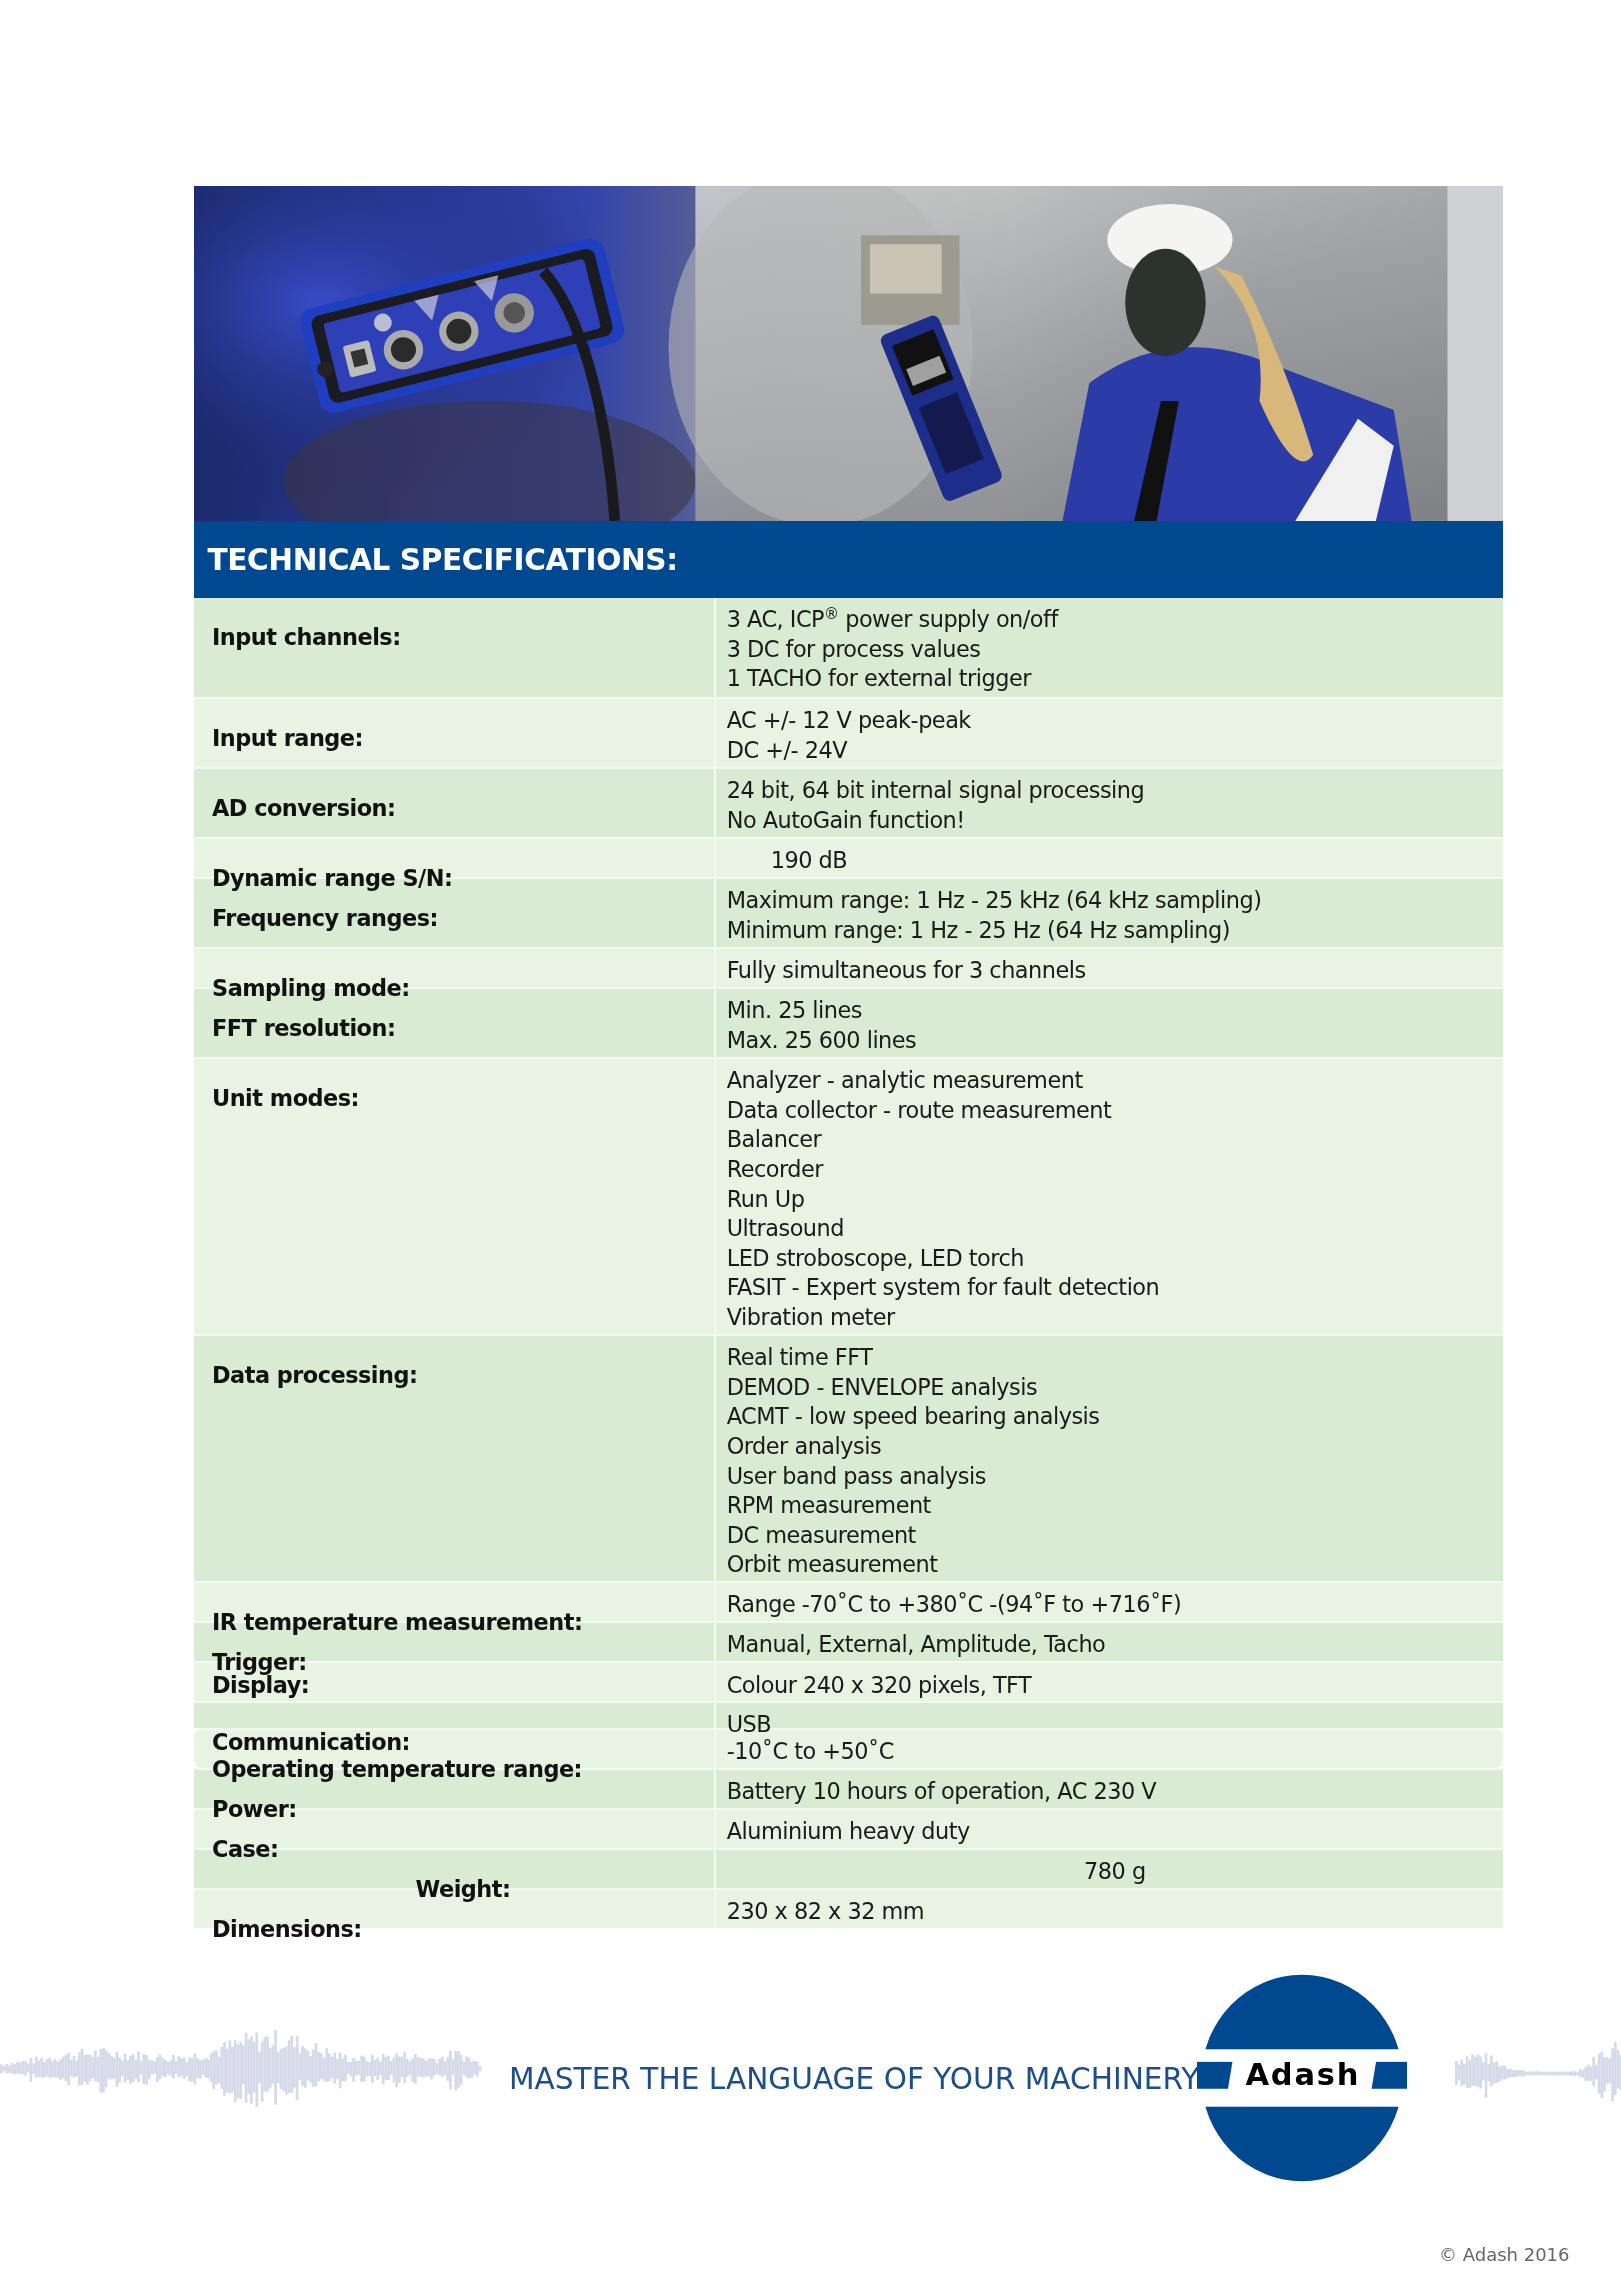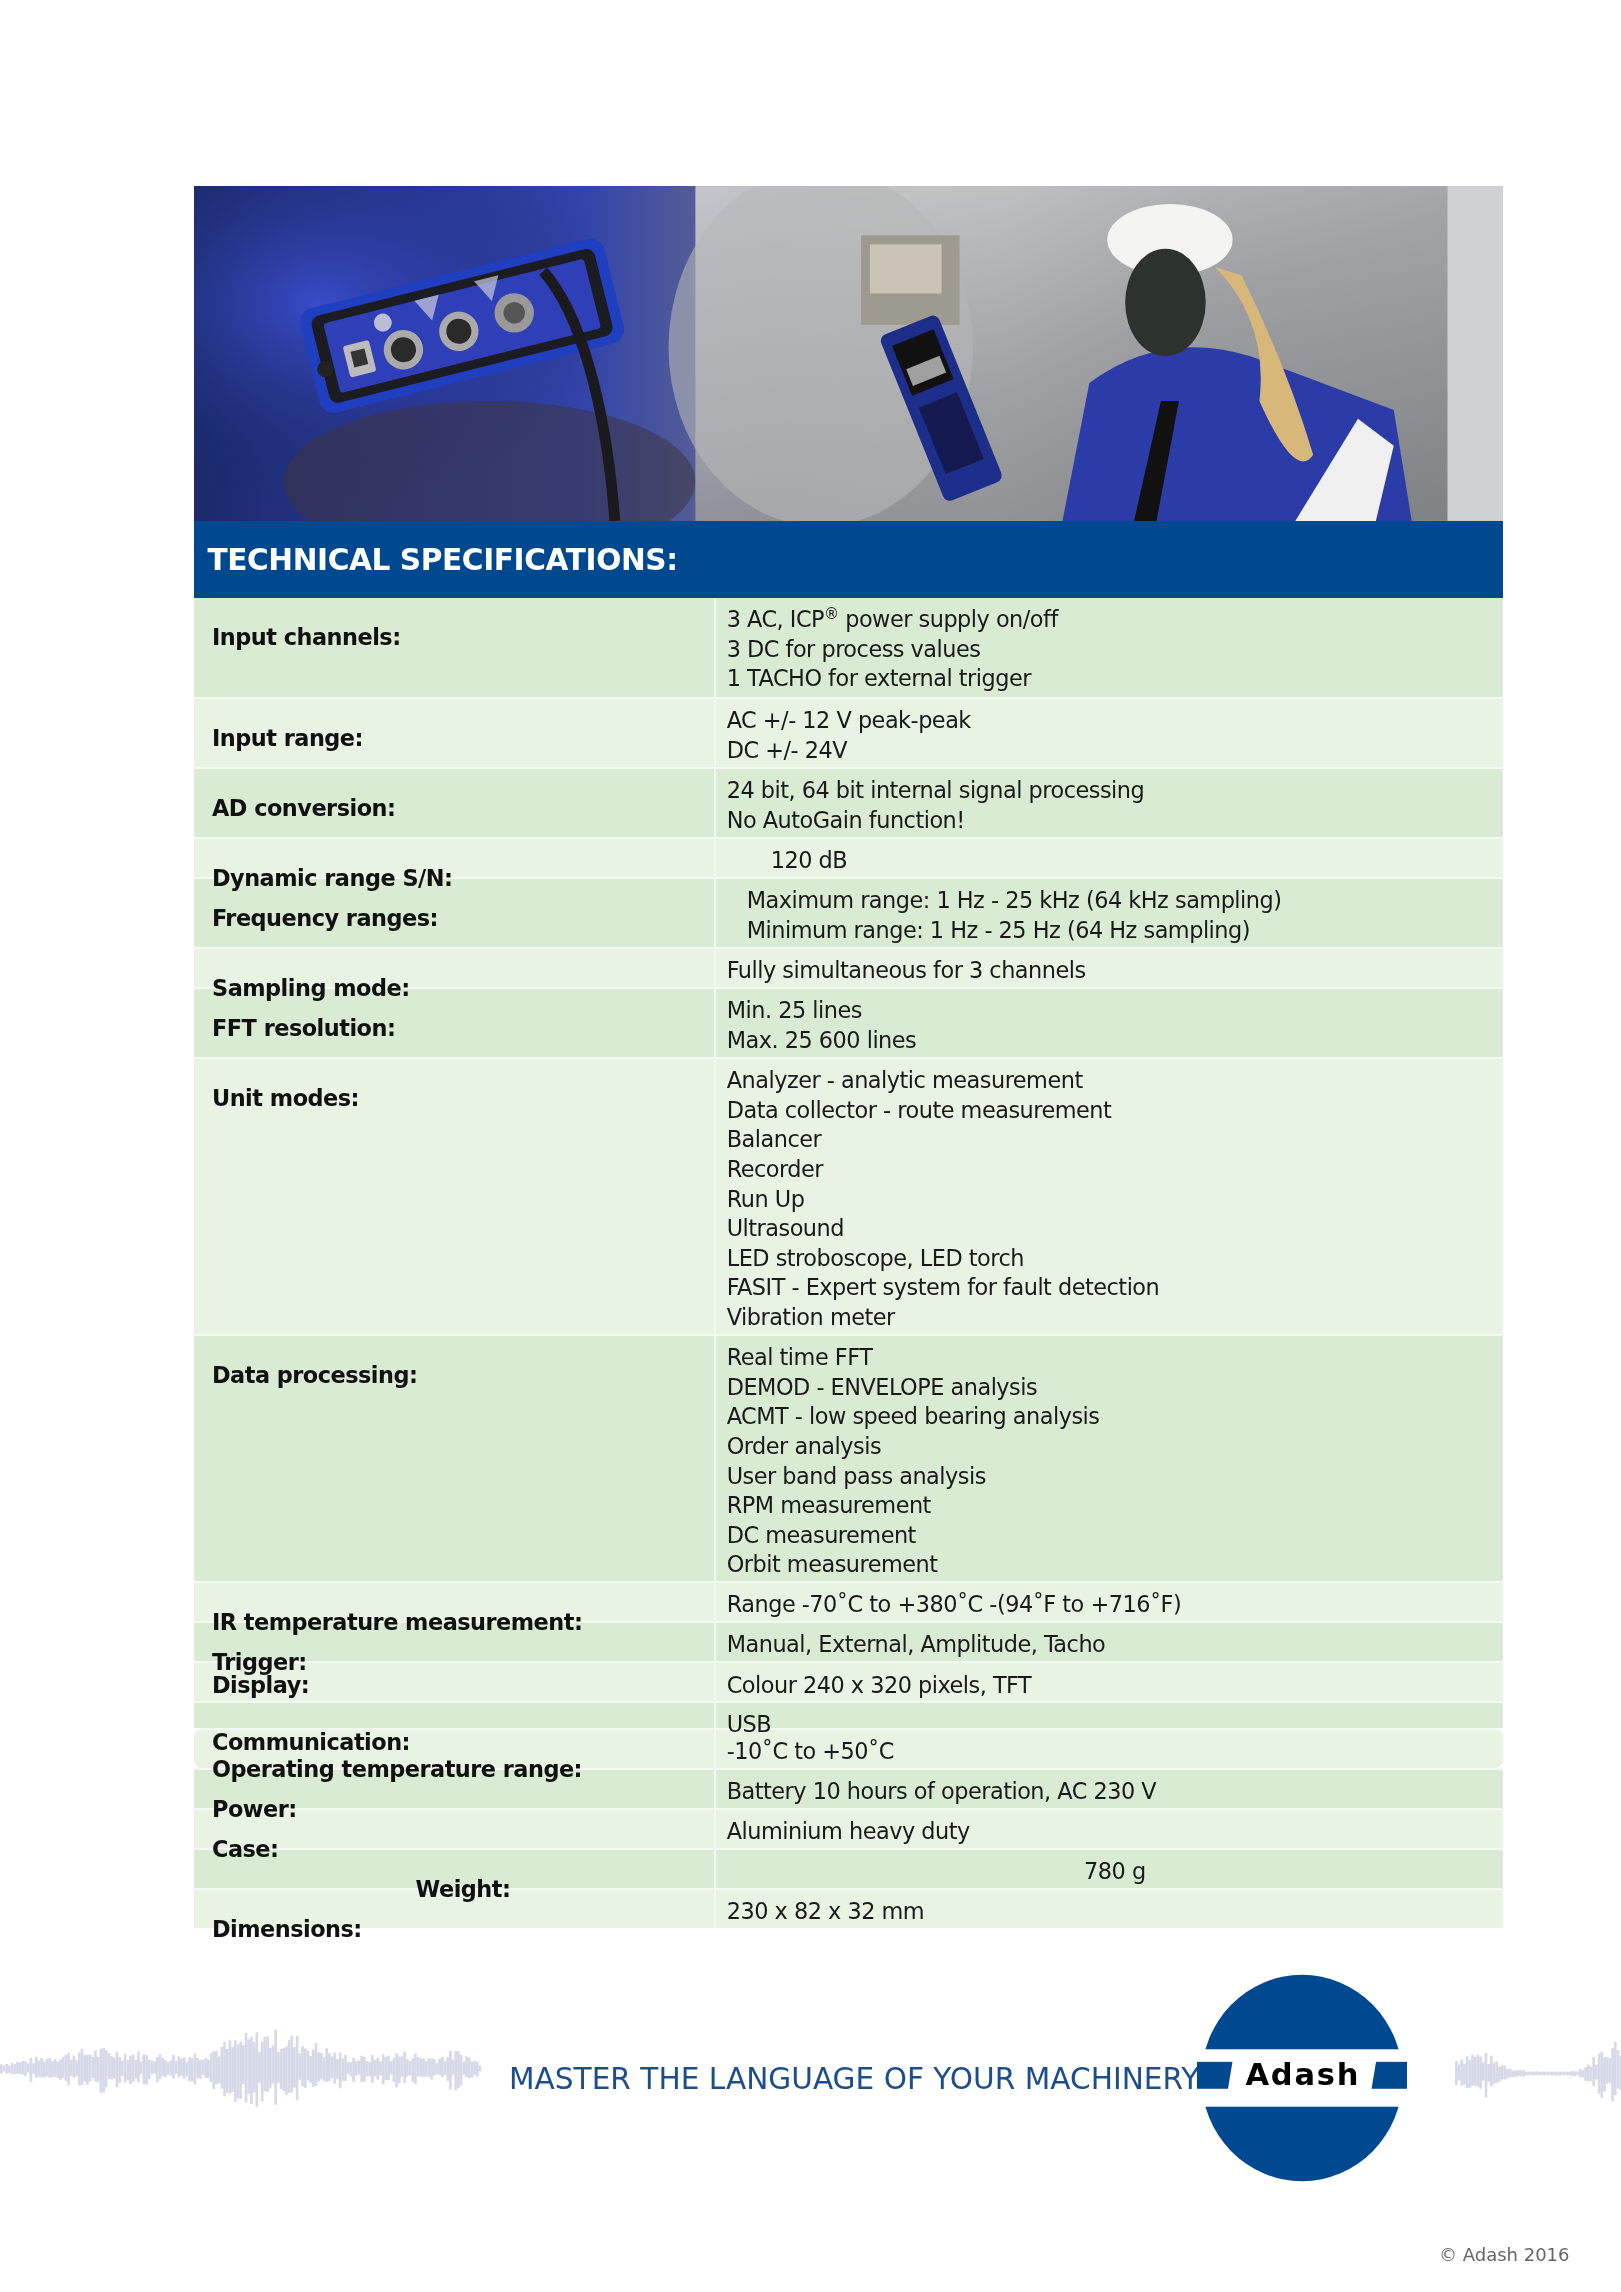--- a/index.html
+++ b/index.html
@@ -155,24 +155,24 @@
       <div class="cell-value">
         <span class="line">24 bit, 64 bit internal signal processing</span>
         <span class="line">No AutoGain function!</span>
       </div>
     </div>
     <div class="row light" style="height: 40px; gap: 44px;">
       <div class="cell-label">
         <span class="line">Dynamic range S/N:</span>
       </div>
       <div class="cell-value">
-        <span class="line">120 dB</span>
-      </div>
-    </div>
-    <div class="row dark" style="height: 70px; gap: 20px;">
+        <span class="line">190 dB</span>
+      </div>
+    </div>
+    <div class="row dark" style="height: 70px;">
       <div class="cell-label">
         <span class="line">Frequency ranges:</span>
       </div>
       <div class="cell-value">
         <span class="line">Maximum range: 1 Hz - 25 kHz (64 kHz sampling)</span>
         <span class="line">Minimum range: 1 Hz - 25 Hz (64 Hz sampling)</span>
       </div>
     </div>
     <div class="row light" style="height: 40px;">
       <div class="cell-label">

